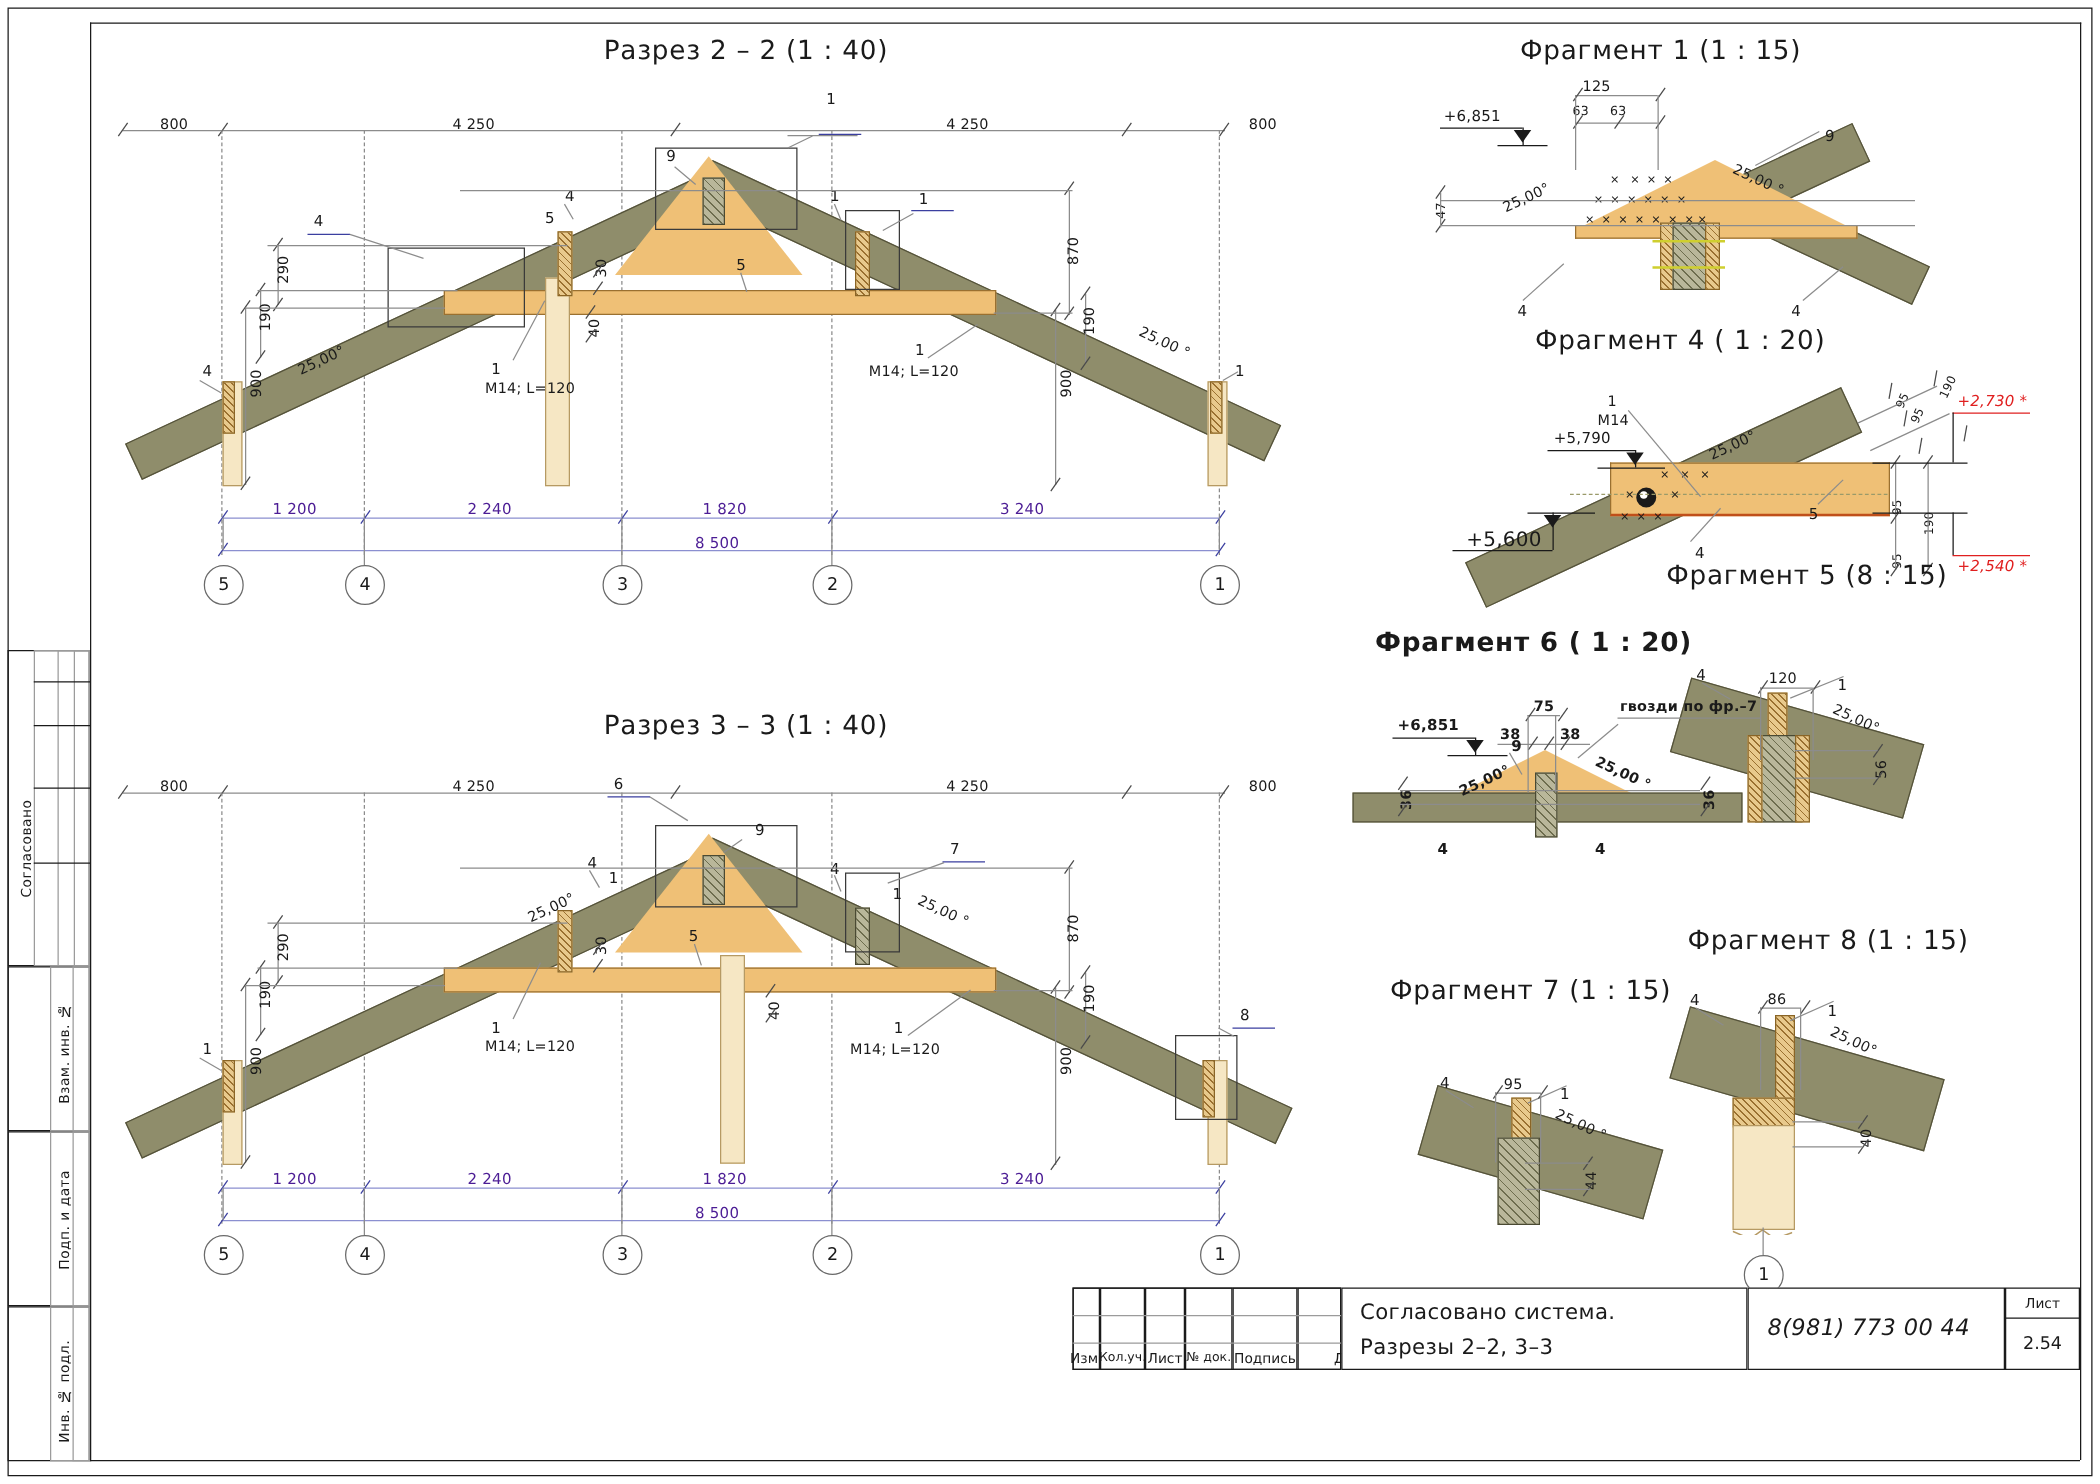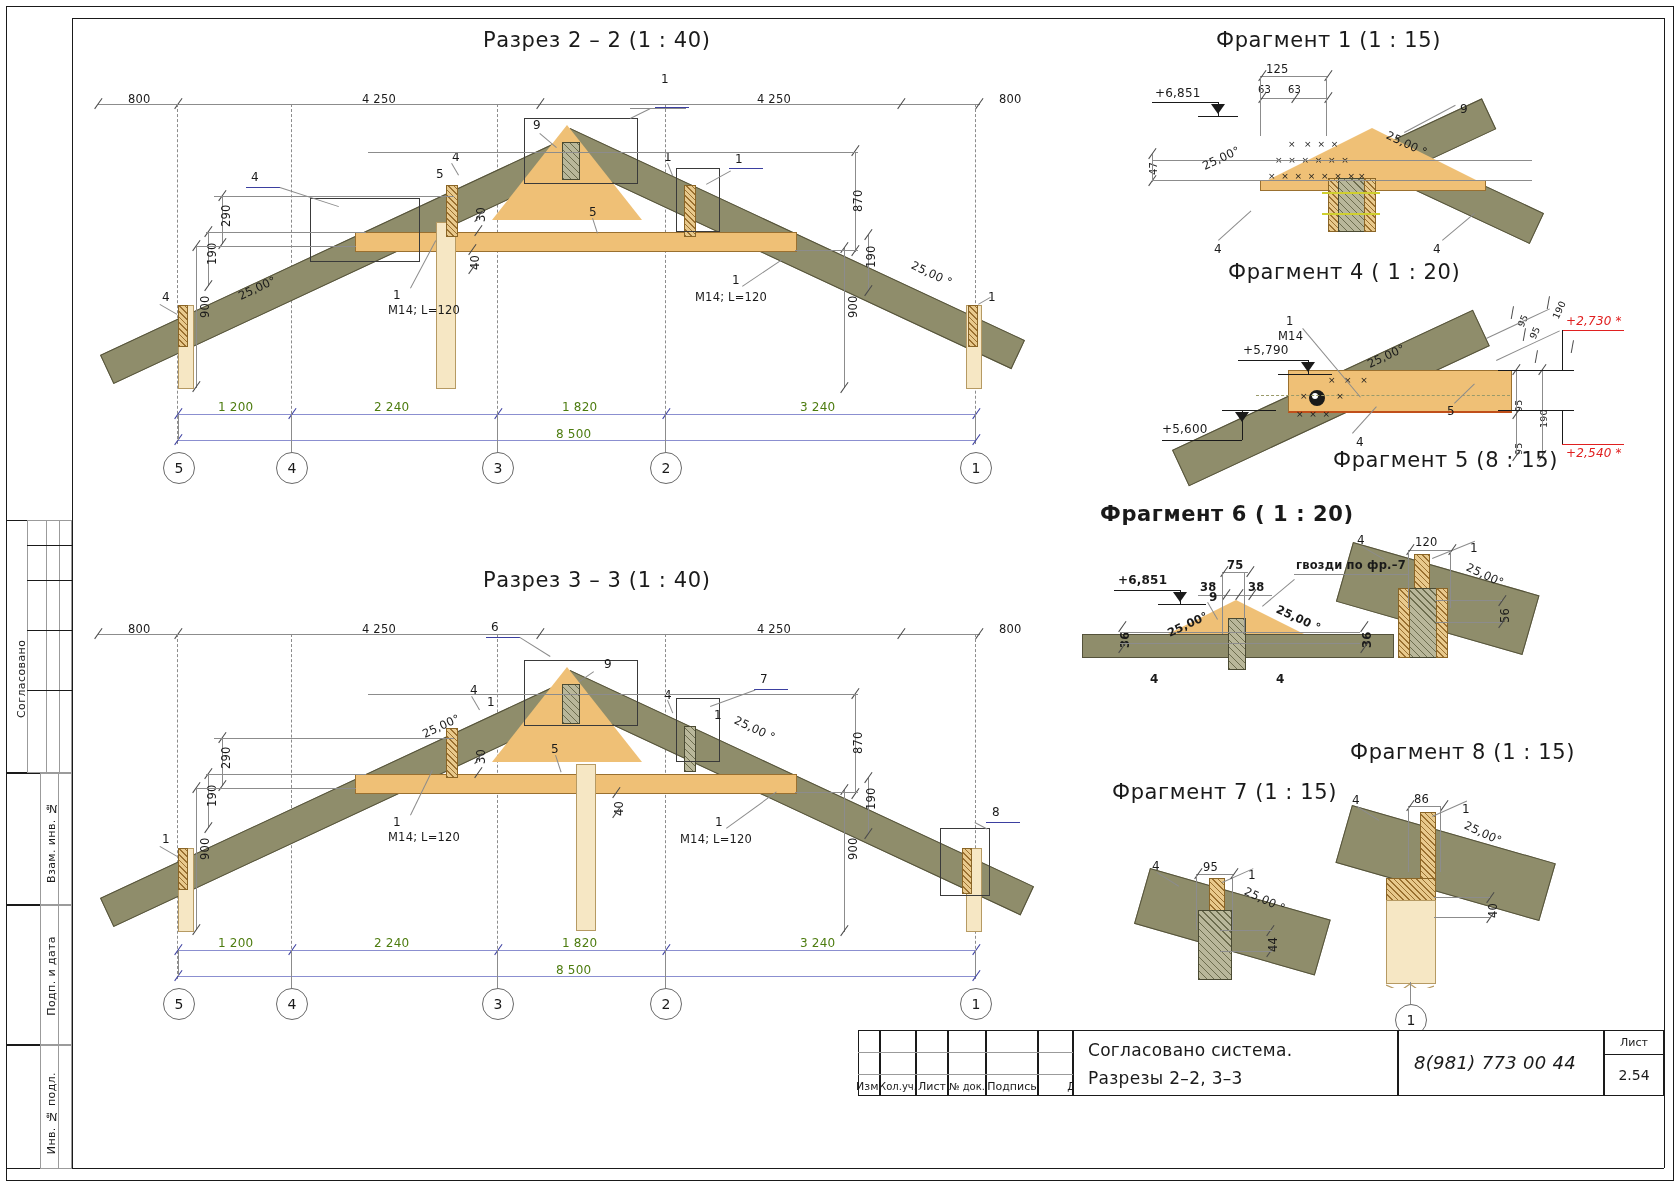--- a/index.html
+++ b/index.html
@@ -18,21 +18,21 @@
   .lcol .thin{border:1px solid #9b9b9b;}
   .vtext{position:absolute;writing-mode:vertical-rl;transform:rotate(180deg);
          font-family:"DejaVu Sans","Liberation Sans",sans-serif;font-size:11px;color:#1a1a1a;
          letter-spacing:.4px;white-space:nowrap;}
 
   
   .t{position:absolute;white-space:nowrap;color:#1a1a1a;font-family:"DejaVu Sans","Liberation Sans",sans-serif;}
   .ttl{font-size:21px;letter-spacing:.6px;}
   .ttl-sm{font-size:19px;letter-spacing:.5px;}
   .dim{font-size:11.5px;letter-spacing:.2px;}
-  .dim-blue{font-size:12px;color:#4d7c0f;letter-spacing:.2px;text-align:right;}
+  .dim-blue{font-size:12px;color:#4c1d95;letter-spacing:.2px;text-align:right;}
   .tag{font-size:12px;}
   .red{color:#e02020;font-style:italic;}
   .rot90{transform-origin:0 0;transform:rotate(-90deg);}
   .rot25{transform-origin:0 0;transform:rotate(-25deg);}
   .rotn25{transform-origin:0 0;transform:rotate(25deg);}
   .rot65{transform-origin:0 0;transform:rotate(-65deg);}
   .ln-thin{position:absolute;background:#8c8c8c;height:1px;transform-origin:0 0;}
   .ln-blue{position:absolute;background:#8b8fd0;height:1px;transform-origin:0 0;}
   .ln-dark{position:absolute;background:#1a1a1a;height:1.3px;transform-origin:0 0;}
   .vln{position:absolute;background:#8c8c8c;width:1px;}
@@ -462,21 +462,21 @@
     <div class="t dim" style="left:186px;top:64px;">1</div>
     <div class="t dim" style="left:178px;top:79px;">M14</div>
     <div class="ln-thin" style="left:203px;top:78px;width:90px;transform:rotate(50deg);"></div>
 
     <div class="t dim" style="left:143px;top:93px;font-size:12px;">+5,790</div>
     <div class="ln-dark" style="left:138px;top:110px;width:70px;"></div>
     <div style="position:absolute;left:208px;top:110px;width:0;height:14px;border-left:1.3px solid #1a1a1a;"></div>
     <div class="ln-dark" style="left:178px;top:124px;width:54px;"></div>
     <div class="lvl-arrow" style="left:201px;top:112px;"></div>
 
-    <div class="t dim" style="left:62px;top:172px;font-size:12px;">+5,600</div>
+    <div class="t dim" style="left:73px;top:172px;font-size:16px;">+5,600</div>
     <div class="ln-dark" style="left:62px;top:190px;width:80px;"></div>
     <div style="position:absolute;left:142px;top:160px;width:0;height:30px;border-left:1.3px solid #1a1a1a;"></div>
     <div class="ln-dark" style="left:122px;top:160px;width:54px;"></div>
     <div style="position:absolute;left:135px;top:162px;width:0;height:0;border-left:7px solid transparent;border-right:7px solid transparent;border-bottom:10px solid #1a1a1a;transform:rotate(180deg);"></div>
 
     <div class="t dim rot25" style="left:265px;top:108px;">25,00°</div>
 
     <div class="t tag" style="left:256px;top:185px;">4</div>
     <div class="ln-thin" style="left:252px;top:183px;width:36px;transform:rotate(-48deg);"></div>
     <div class="t tag" style="left:347px;top:154px;">5</div>

